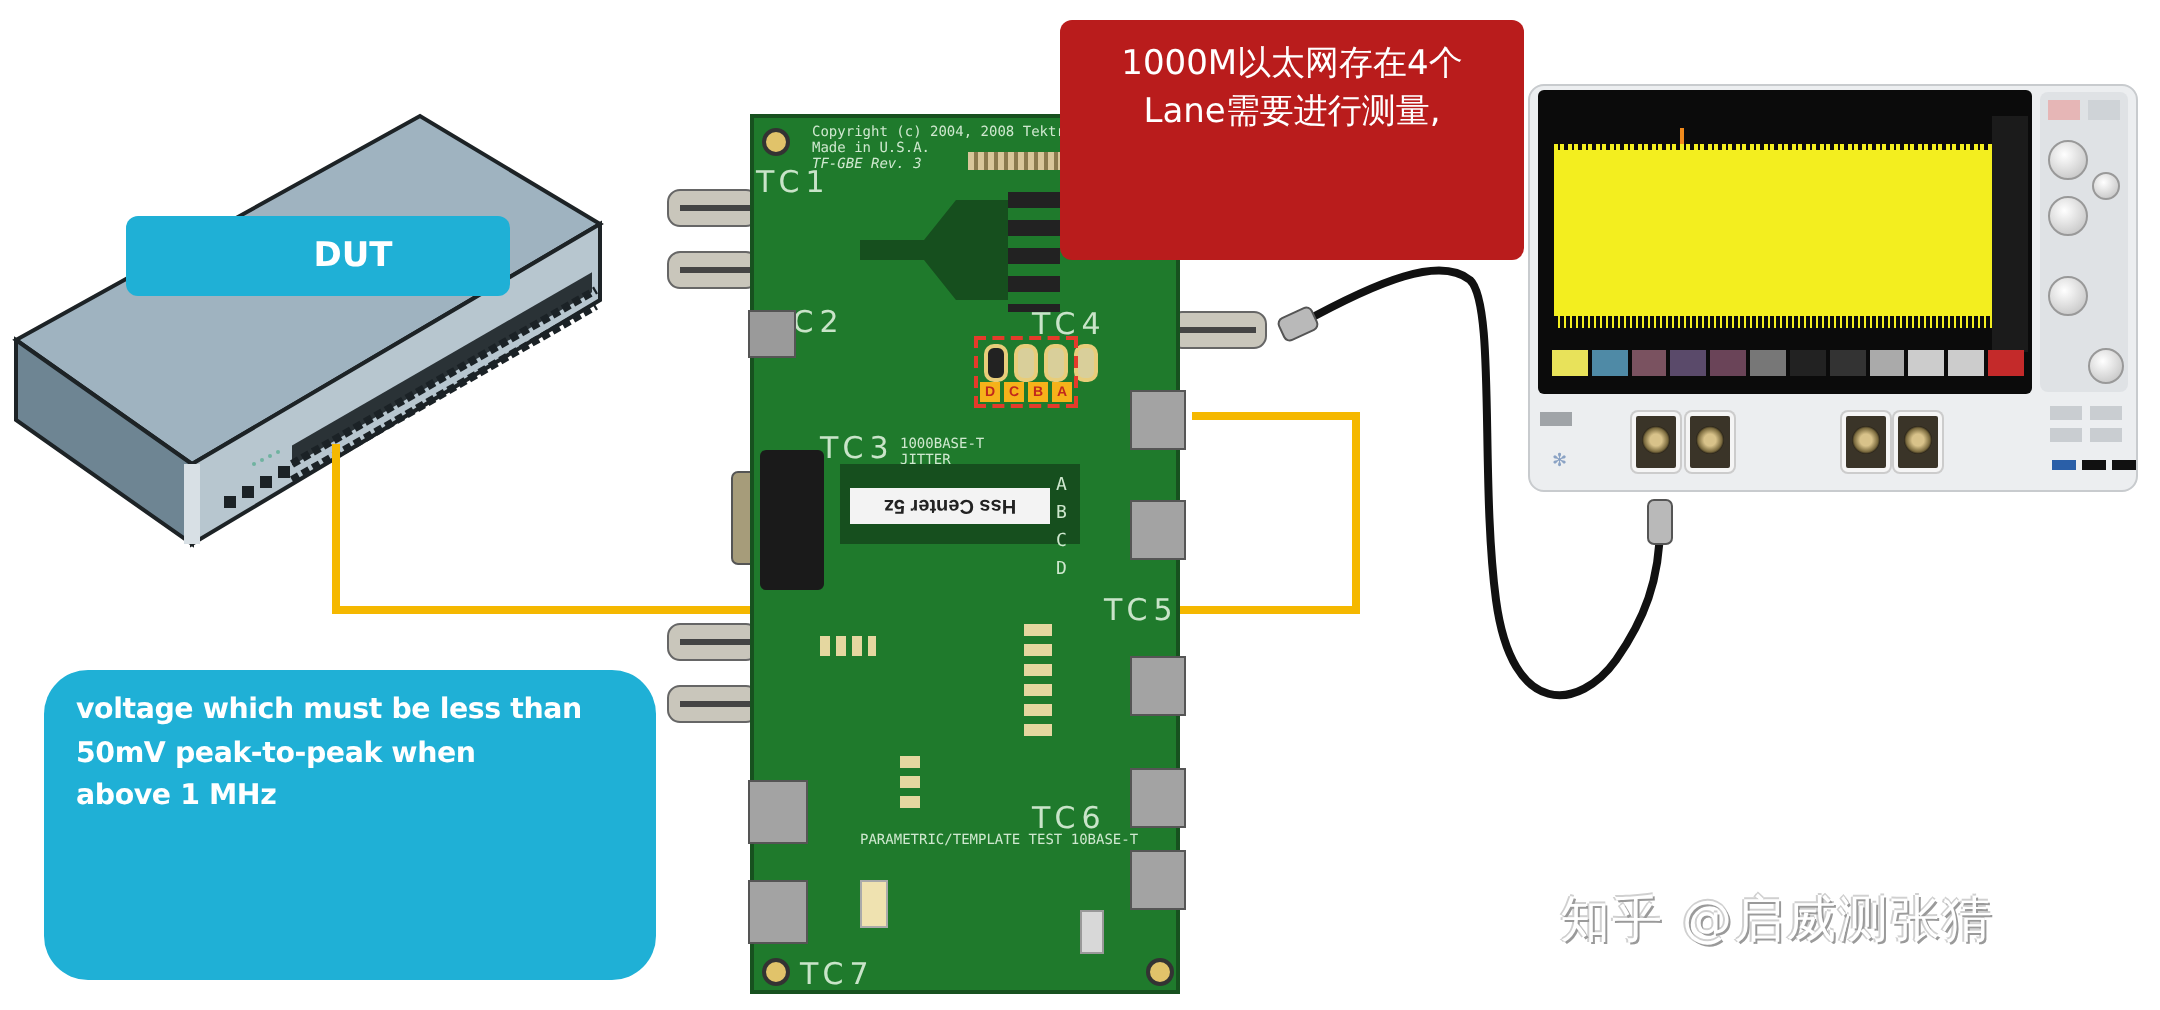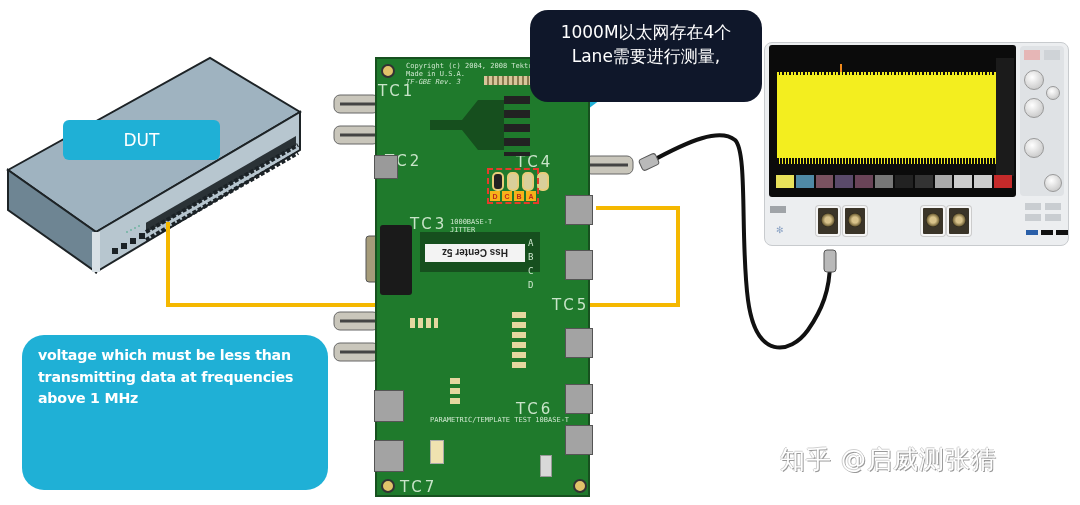--- a/index.html
+++ b/index.html
@@ -6,41 +6,42 @@
   body {
     width: 1080px; height: 505px; position: relative; overflow: hidden;
     background: #ffffff;
     font-family: "Liberation Sans", "DejaVu Sans", sans-serif;
   }
   .abs { position: absolute; }
   svg.layer { position: absolute; left: 0; top: 0; }
 
   
   .dut-label {
-    left: 63px; top: 120px; width: 157px; height: 40px;
+    left: 63px; top: 108px; width: 157px; height: 40px;
     background: #1fb0d6; border-radius: 6px;
-    color: #fff; font-weight: normal; font-size: 17px;
+    color: #fff; font-weight: bold; font-size: 17px;
     display: flex; align-items: center; justify-content: center;
     font-family: "DejaVu Sans", sans-serif;
+    padding-left: 35px;
   }
 
   
   .desc-callout {
     left: 22px; top: 335px; width: 306px; height: 155px;
     background: #1fb0d6; border-radius: 22px;
     color: #fff; font-weight: bold; font-size: 14.2px; line-height: 21.5px;
     padding: 10px 14px 10px 16px; box-sizing: border-box;
     font-family: "DejaVu Sans", sans-serif;
     letter-spacing: -0.2px;
   }
 
   
   .lane-callout {
-    left: 530px; top: 10px; width: 232px; height: 92px;
-    background: #0f172a; border-radius: 18px;
+    left: 530px; top: 10px; width: 232px; height: 120px;
+    background: #b91c1c; border-radius: 6px;
     color: #fff; font-size: 17px; line-height: 24px;
     text-align: center; padding-top: 10px; box-sizing: border-box;
     font-family: "DejaVu Sans", sans-serif;
   }
   .lane-callout div { white-space: nowrap; }
 
   
   .watermark {
     left: 780px; top: 443px; font-size: 25px; color: #ffffff;
     text-shadow: 1px 1px 0 #9a9a9a, -1px 0 0 #d0d0d0, 0 -1px 0 #d0d0d0;
@@ -267,17 +268,17 @@
 
 <div class="abs dut-label">DUT</div>
 
 <div class="abs lane-callout">
   <div>1000M以太网存在4个</div>
   <div>Lane需要进行测量,</div>
 </div>
 
 <div class="abs desc-callout">
   <div>voltage which must be less than</div>
-  <div>transmitting data at frequencies</div>
+  <div>50mV peak-to-peak when</div>
   <div>above 1 MHz</div>
 </div>
 
 <div class="abs watermark">知乎 @启威测张猜</div>
 
 </body></html>

